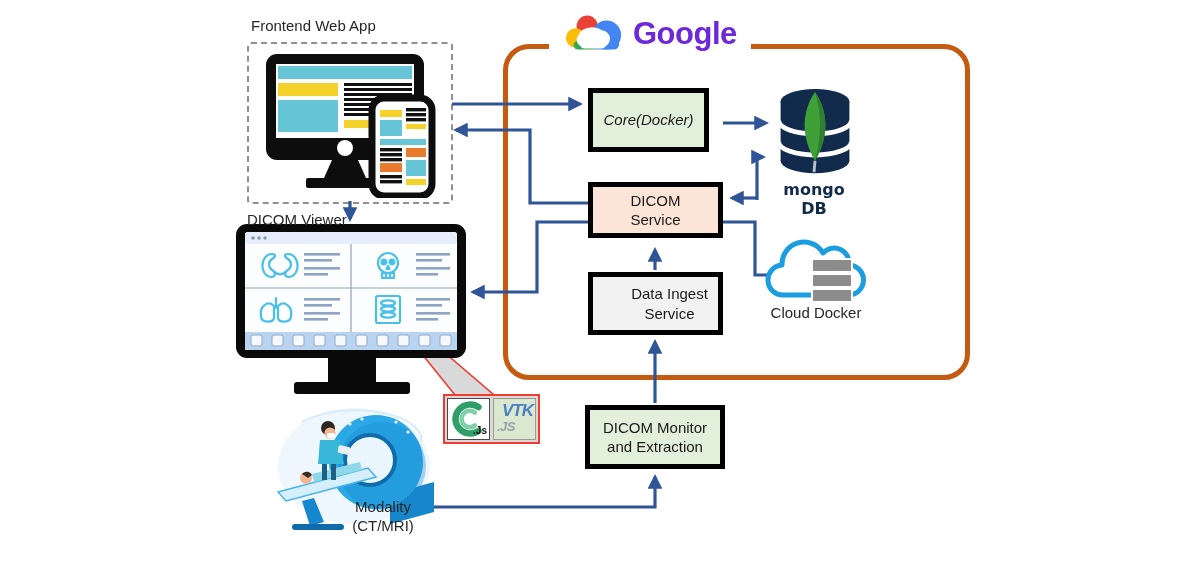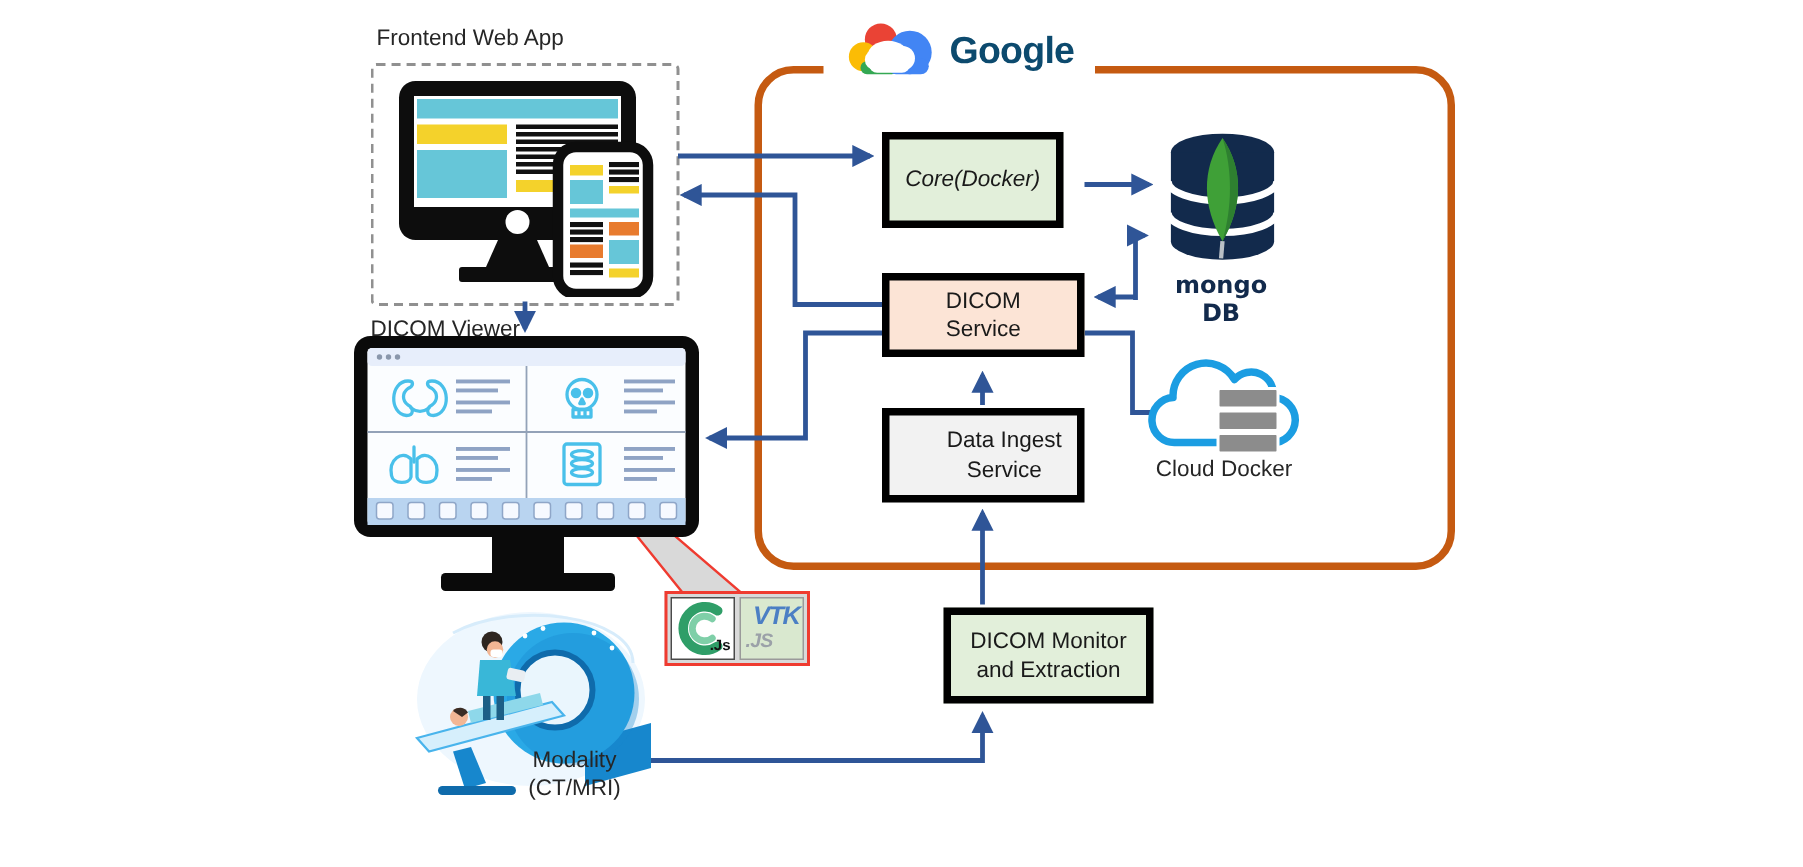--- a/index.html
+++ b/index.html
@@ -10,21 +10,21 @@
   .abs{position:absolute;}
   
   .gcp-box{
     left:503px;top:44px;width:457px;height:326px;
     border:5px solid #c55a11;border-radius:26px;background:transparent;z-index:1;
   }
   .gcp-header{
     left:549px;top:6px;height:56px;display:flex;align-items:center;gap:8px;
     background:#ffffff;padding:0 14px;z-index:6;
   }
-  .gcp-brand{font-size:25px;font-weight:700;color:#0c4a6e;letter-spacing:-0.5px;}
+  .gcp-brand{font-size:31px;font-weight:700;color:#6d28d9;letter-spacing:-0.5px;}
   .gcp-product{font-size:27px;font-weight:400;color:#6d6e70;letter-spacing:-0.5px;}
   
   .svc{
     border:5px solid #000;display:flex;flex-direction:column;align-items:center;
     justify-content:center;text-align:center;font-size:15px;line-height:1.3;
     color:#1a1a1a;z-index:4;box-sizing:border-box;
   }
   .svc-green{background:#e2efda;}
   .svc-peach{background:#fce4d6;}
   .svc-gray{background:#f2f2f2;padding-left:28px;}
@@ -228,21 +228,21 @@
   <span>Core(Docker)</span>
 </div>
 <div class="abs svc svc-peach" style="left:588px;top:182px;width:135px;height:56px;">
   <span>DICOM</span>
   <span>Service</span>
 </div>
 <div class="abs svc svc-gray" style="left:588px;top:272px;width:135px;height:63px;">
   <span>Data Ingest</span>
   <span>Service</span>
 </div>
-<div class="abs svc svc-green" style="left:585px;top:405px;width:140px;height:64px;margin-left:44px;">
+<div class="abs svc svc-green" style="left:585px;top:405px;width:140px;height:64px;">
   <span>DICOM Monitor</span>
   <span>and Extraction</span>
 </div>
 
 <svg class="abs" style="left:772px;top:88px;z-index:4;" width="86" height="92" viewBox="0 0 90 96">
   <ellipse cx="45" cy="14" rx="36" ry="13" fill="#122a4c"></ellipse>
   <rect x="9" y="14" width="72" height="62" fill="#122a4c"></rect>
   <ellipse cx="45" cy="76" rx="36" ry="13" fill="#122a4c"></ellipse>
   <path d="M7,34 A38,14 0 0 0 83,34" stroke="#ffffff" stroke-width="5" fill="none"></path>
   <path d="M7,56 A38,14 0 0 0 83,56" stroke="#ffffff" stroke-width="5" fill="none"></path>

